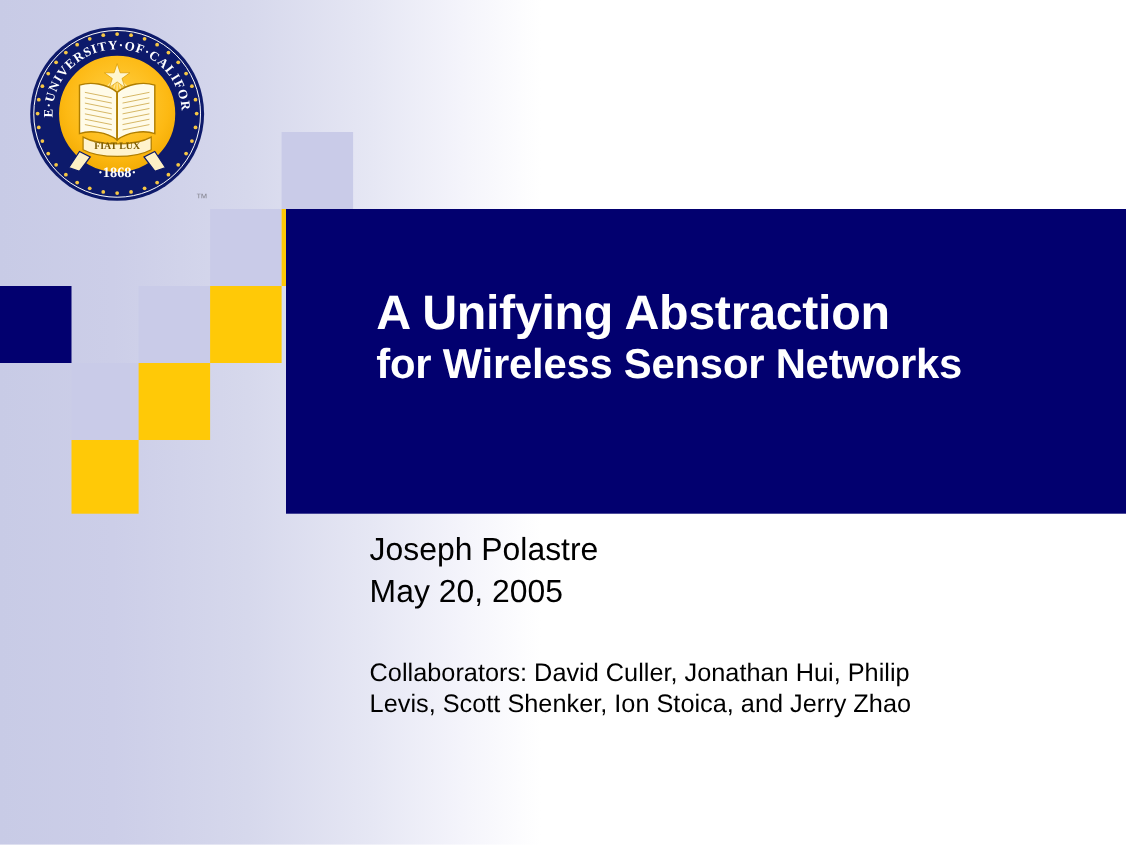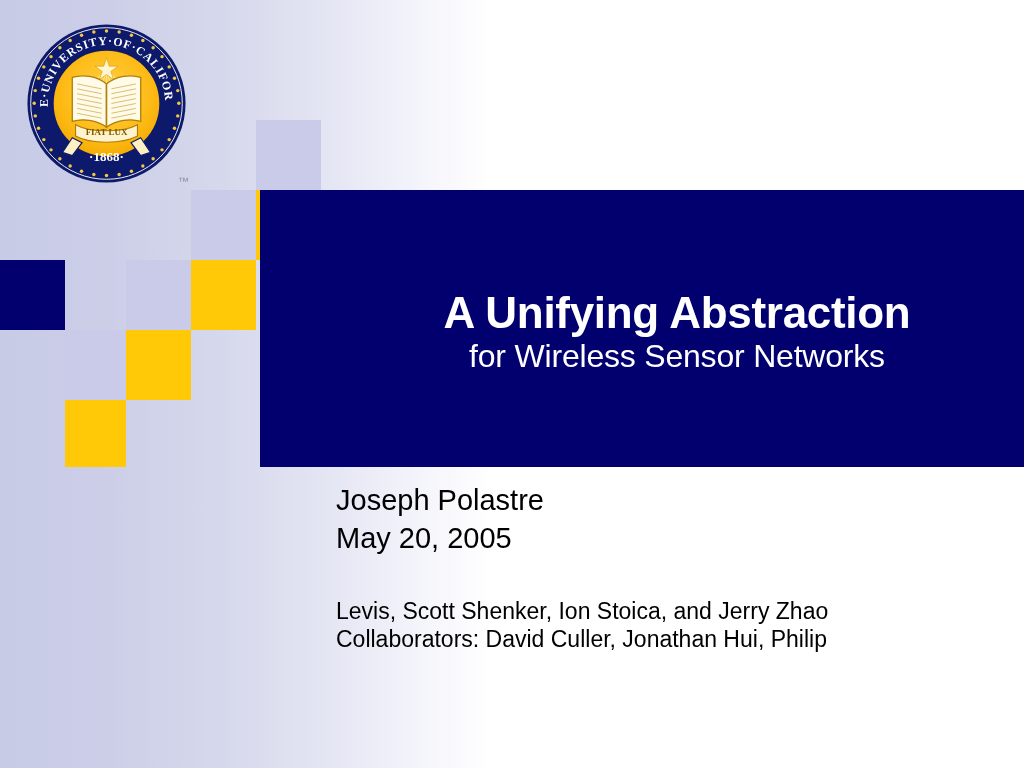--- a/index.html
+++ b/index.html
@@ -42,36 +42,35 @@
     left: 260px;
     top: 190px;
     width: 764px;
     height: 277px;
     background: #02006f;
   }
 
   #title-block {
     position: absolute;
     left: 342px;
-    top: 288px;
+    top: 260px;
     width: 670px;
-    text-align: center;
   }
   #title-line1 {
     color: #ffffff;
     font-size: 44px;
     font-weight: bold;
     line-height: 1.12;
     letter-spacing: -0.3px;
     white-space: nowrap;
   }
   #title-line2 {
     color: #ffffff;
-    font-size: 32px;
-    font-weight: normal;
+    font-size: 38px;
+    font-weight: bold;
     line-height: 1.22;
     letter-spacing: -0.2px;
     white-space: nowrap;
   }
 
   
   #subtitle-block {
     position: absolute;
     left: 336px;
     top: 482px;
@@ -131,22 +130,22 @@
   <div id="title-block">
     <div id="title-line1">A Unifying Abstraction</div>
     <div id="title-line2">for Wireless Sensor Networks</div>
   </div>
 
   <div id="subtitle-block">
     <div class="subtitle-line">Joseph Polastre</div>
     <div class="subtitle-line">May 20, 2005</div>
 
     <div id="collab-block">
+      <div class="collab-line">Collaborators: David Culler, Jonathan Hui, Philip</div>
       <div class="collab-line">Levis, Scott Shenker, Ion Stoica, and Jerry Zhao</div>
-      <div class="collab-line">Collaborators: David Culler, Jonathan Hui, Philip</div>
     </div>
   </div>
 
   <div id="seal">
     <svg viewBox="0 0 200 200" width="163" height="163" aria-hidden="true">
       <defs>
         <path id="arcTop" d="M 28,100 A 72,72 0 0 1 172,100" fill="none"></path>
         <path id="arcBottom" d="M 34,100 A 66,66 0 0 0 166,100" fill="none"></path>
         <radialGradient id="goldGrad" cx="50%" cy="42%" r="62%">
           <stop offset="0%" stop-color="#ffd24a"></stop>

